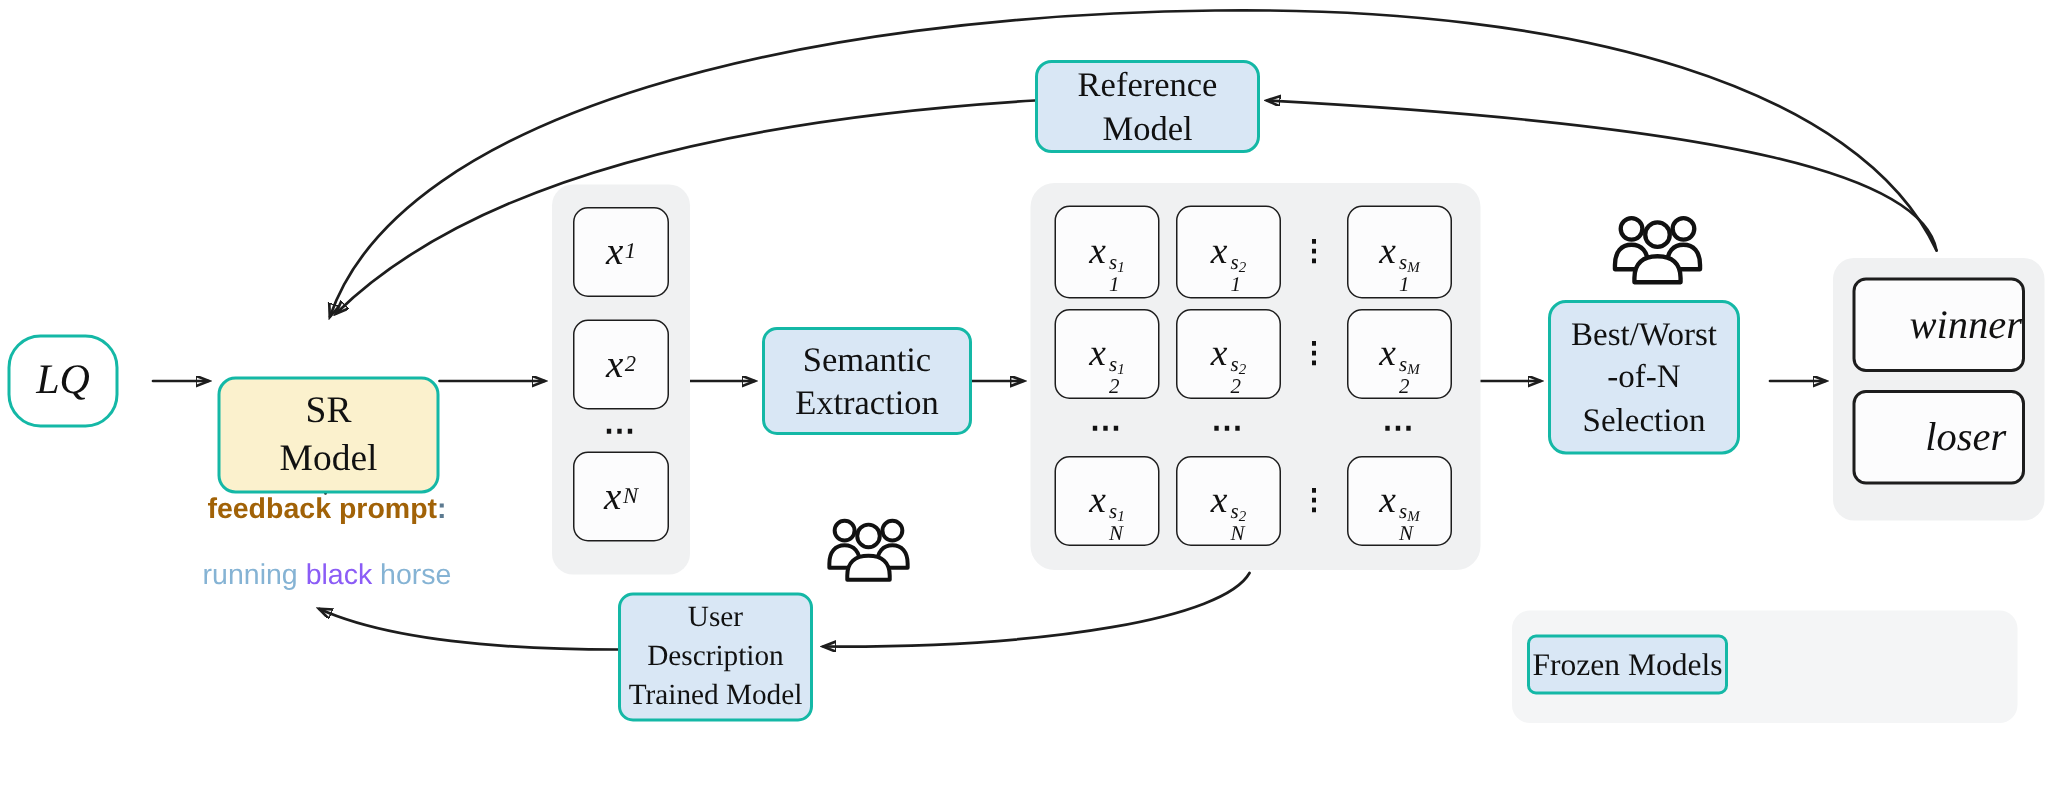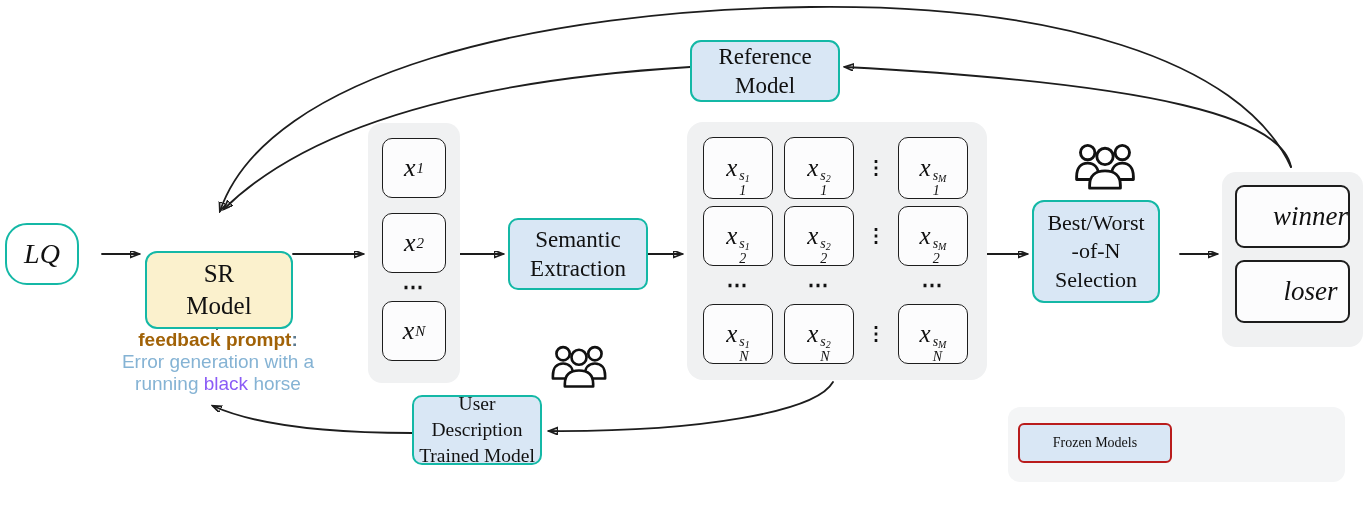--- a/index.html
+++ b/index.html
@@ -17,21 +17,21 @@
   }
   .frozen{background:#d9e7f5;}
   .trained{background:#fbf1cd;}
   .graybg{position:absolute;background:#f0f1f2;box-sizing:border-box;}
 
   .lq{left:5px;top:223px;width:74px;height:62px;border-radius:22px;font-style:italic;font-size:28px;}
   .sr{left:145px;top:215px;width:148px;height:78px;border-radius:12px;font-size:25px;margin-top:36px;}
   .sem{left:508px;top:218px;width:140px;height:72px;border-radius:10px;font-size:23px;}
   .ref{left:690px;top:40px;width:150px;height:62px;border-radius:11px;font-size:23px;}
   .bw{left:1032px;top:200px;width:128px;height:103px;border-radius:12px;font-size:22px;}
-  .udfm{left:412px;top:395px;width:130px;height:70px;border-radius:10px;font-size:19.5px;line-height:1.35;}
+  .udfm{left:412px;top:395px;width:130px;height:86px;border-radius:10px;font-size:19.5px;line-height:1.35;}
 
   .xcol{left:368px;top:123px;width:92px;height:260px;border-radius:14px;
     display:flex;flex-direction:column;align-items:center;padding-top:15px;}
   .xbox{width:64px;height:60px;border:1.8px solid #1d1d1d;border-radius:10px;background:#fcfcfd;
     display:flex;align-items:center;justify-content:center;font-size:26px;box-sizing:border-box;flex:none;}
   .xbox + .xbox{margin-top:15px;}
   .xdots{height:24px;display:flex;align-items:center;font-weight:bold;font-size:21px;letter-spacing:2px;margin:2px 0;}
   sub.xi{font-size:15px;font-style:italic;margin-left:1px;}
   .mi{font-style:italic;}
 
@@ -48,22 +48,22 @@
   .vd{display:flex;align-items:center;justify-content:center;font-weight:bold;font-size:19px;line-height:0.55;}
   .hd{display:flex;align-items:center;justify-content:center;font-weight:bold;font-size:21px;letter-spacing:2px;}
 
   .wincol{left:1222px;top:172px;width:141px;height:175px;border-radius:14px;}
   .wbox{position:absolute;left:13px;width:115px;height:63px;border:2px solid #1d1d1d;border-radius:9px;
     background:#fcfcfd;display:flex;align-items:center;justify-content:center;
     font-style:italic;font-size:27px;box-sizing:border-box;padding-left:36px;}
   .wbox.winner{top:13px;} .wbox.loser{top:88px;}
 
   .legend{left:1008px;top:407px;width:337px;height:75px;border-radius:12px;background:#f4f5f6;}
-  .lgbox{position:absolute;top:16px;width:154px;height:40px;border:2px solid #b91c1c;border-radius:6px;
-    display:flex;align-items:center;justify-content:center;font-size:14px;box-sizing:border-box;}
+  .lgbox{position:absolute;top:16px;width:134px;height:40px;border:2px solid #14b8a6;border-radius:6px;
+    display:flex;align-items:center;justify-content:center;font-size:21px;box-sizing:border-box;}
   .lgbox.f{left:10px;} .lgbox.t{left:177px;}
 
   .fbtext{position:absolute;left:78px;top:329px;width:280px;text-align:center;
     font-family:"Liberation Sans",sans-serif;font-size:19px;line-height:22px;}
   .fb-bold{color:#a16207;font-weight:bold;}
   .fb-colon{color:#5c7a90;font-weight:bold;}
   .fb-light{color:#85b3d4;}
   .fb-pink{color:#8b5cf6;}
 
   .people{position:absolute;}
@@ -99,21 +99,21 @@
     <span class="mi">LQ</span>
   </div>
 
   <div class="node sr trained">
     <span>SR</span>
     <span>Model</span>
   </div>
 
   <div class="fbtext">
     <span class="fb-bold">feedback prompt</span><span class="fb-colon">:</span><br>
-    <span class="fb-light">Error generation with a</span><br>
+    <br>
     <span class="fb-light">running </span><span class="fb-pink">black</span><span class="fb-light"> horse</span>
   </div>
 
   <div class="graybg xcol">
     <div class="xbox">
       <span class="mi">x</span>
         <sub class="xi">1</sub>
     </div>
     <div class="xbox">
       <span class="mi">x</span>

